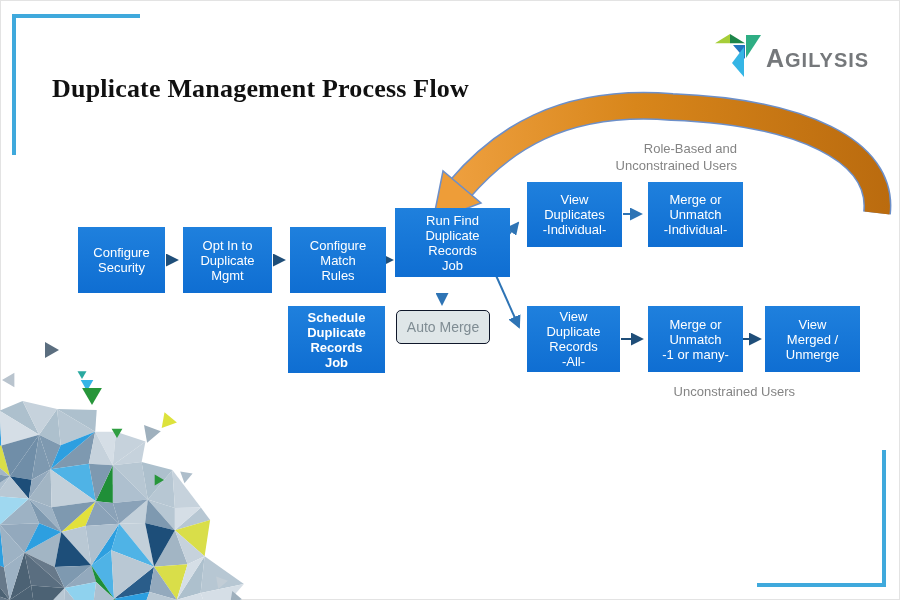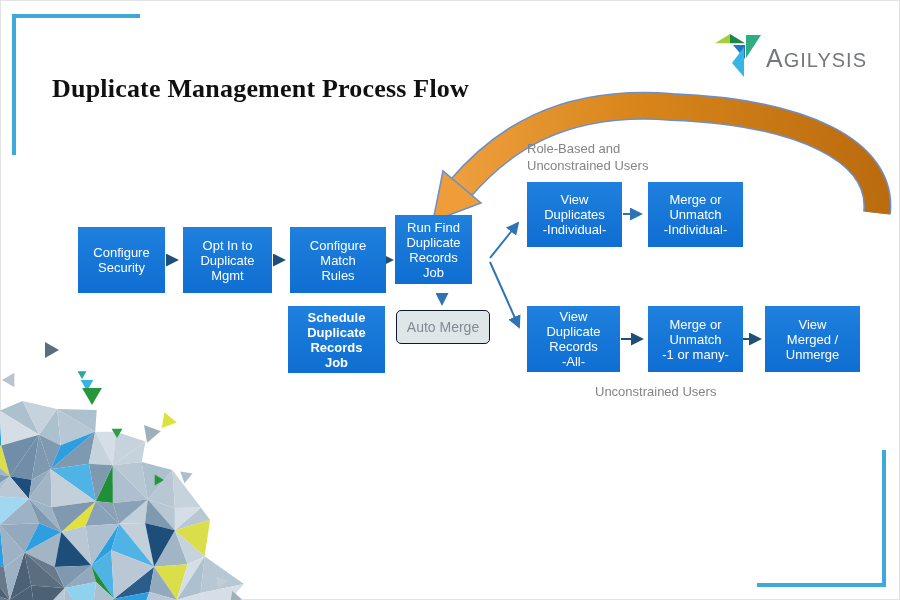--- a/index.html
+++ b/index.html
@@ -9,37 +9,37 @@
   }
   .bracket{position:absolute;background:#3fa9dc;}
   .page-title{
     position:absolute;left:40px;top:62px;margin:12px;
     font-family:"Liberation Serif",serif;font-weight:700;font-size:26px;color:#101010;
     letter-spacing:0.2px;white-space:nowrap;
   }
   .logo{position:absolute;left:714px;top:33px;width:175px;height:46px;}
   .logo svg{position:absolute;left:0;top:0;}
   .logo-text{
-    position:absolute;left:52px;top:11px;color:#75787b;font-weight:400;
+    position:absolute;left:52px;top:11px;color:#75787b;font-weight:700;
     font-size:20px;letter-spacing:1px;white-space:nowrap;
   }
   .logo-text .first{font-size:25px;}
   .node{
     position:absolute;background:linear-gradient(180deg,#1f80dd 0%,#0f6ed2 100%);
     color:#fff;font-size:13px;line-height:15px;text-align:center;
     display:flex;align-items:center;justify-content:center;
     white-space:pre-line;padding:8px;box-sizing:border-box;z-index:2;
   }
   .auto-merge{
     position:absolute;background:#dfe6e8;border:1px solid #0f172a;border-radius:5px;
     color:#7f8c93;font-size:14px;display:flex;align-items:center;justify-content:center;
     box-sizing:border-box;z-index:2;
   }
   .anno{
-    position:absolute;color:#848484;font-size:13px;line-height:17px;text-align:left;
+    position:absolute;color:#848484;font-size:13px;line-height:17px;text-align:right;
     white-space:pre-line;z-index:3;
   }
   .globe{position:absolute;left:0;top:330px;z-index:0;}
   .connectors{position:absolute;left:0;top:0;z-index:1;}
 </style>
 </head>
 <body>
 
 <div class="slide">
 
@@ -244,21 +244,21 @@
   </svg>
 
   <div class="node" style="left:78px;top:227px;width:87px;height:66px;">Configure
 Security</div>
   <div class="node" style="left:183px;top:227px;width:89px;height:66px;">Opt In to
 Duplicate
 Mgmt</div>
   <div class="node" style="left:290px;top:227px;width:96px;height:66px;">Configure
 Match
 Rules</div>
-  <div class="node" style="left:395px;top:215px;width:77px;height:69px;">Run Find
+  <div class="node" style="left:395px;top:208px;width:115px;height:69px;">Run Find
 Duplicate
 Records
 Job</div>
   <div class="node" style="left:288px;top:306px;width:97px;height:67px;font-weight:bold;">Schedule
 Duplicate
 Records
 Job</div>
   <div class="node" style="left:527px;top:182px;width:95px;height:65px;">View
 Duplicates
 -Individual-</div>

